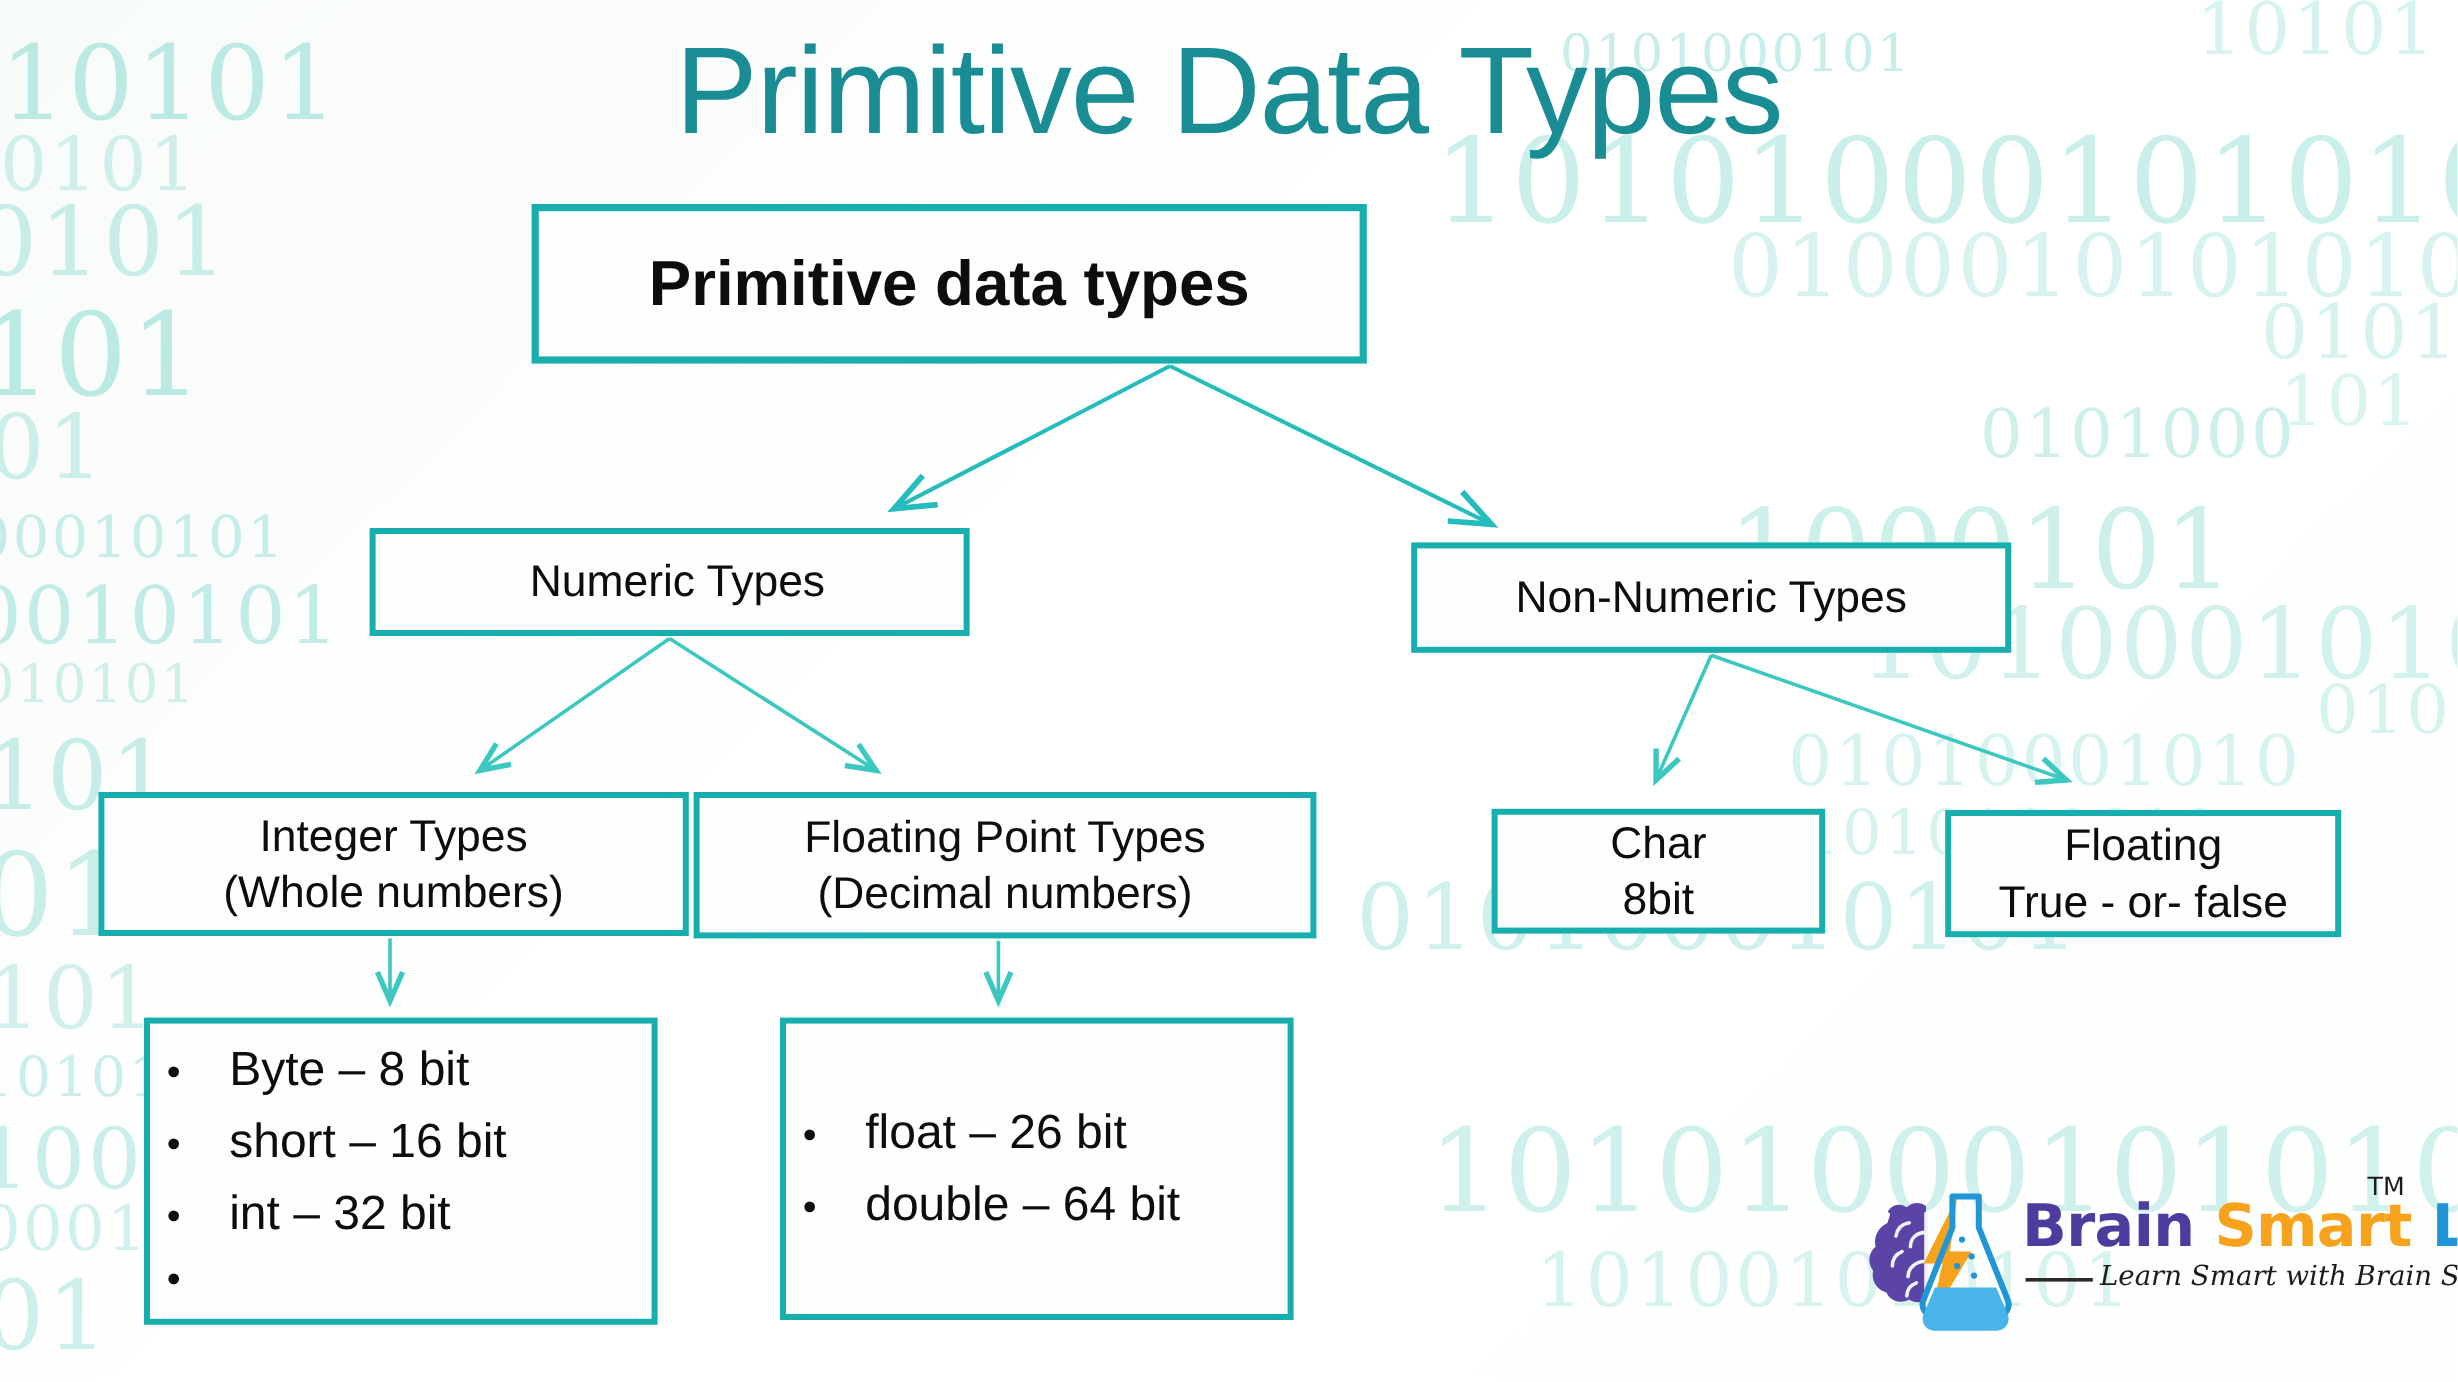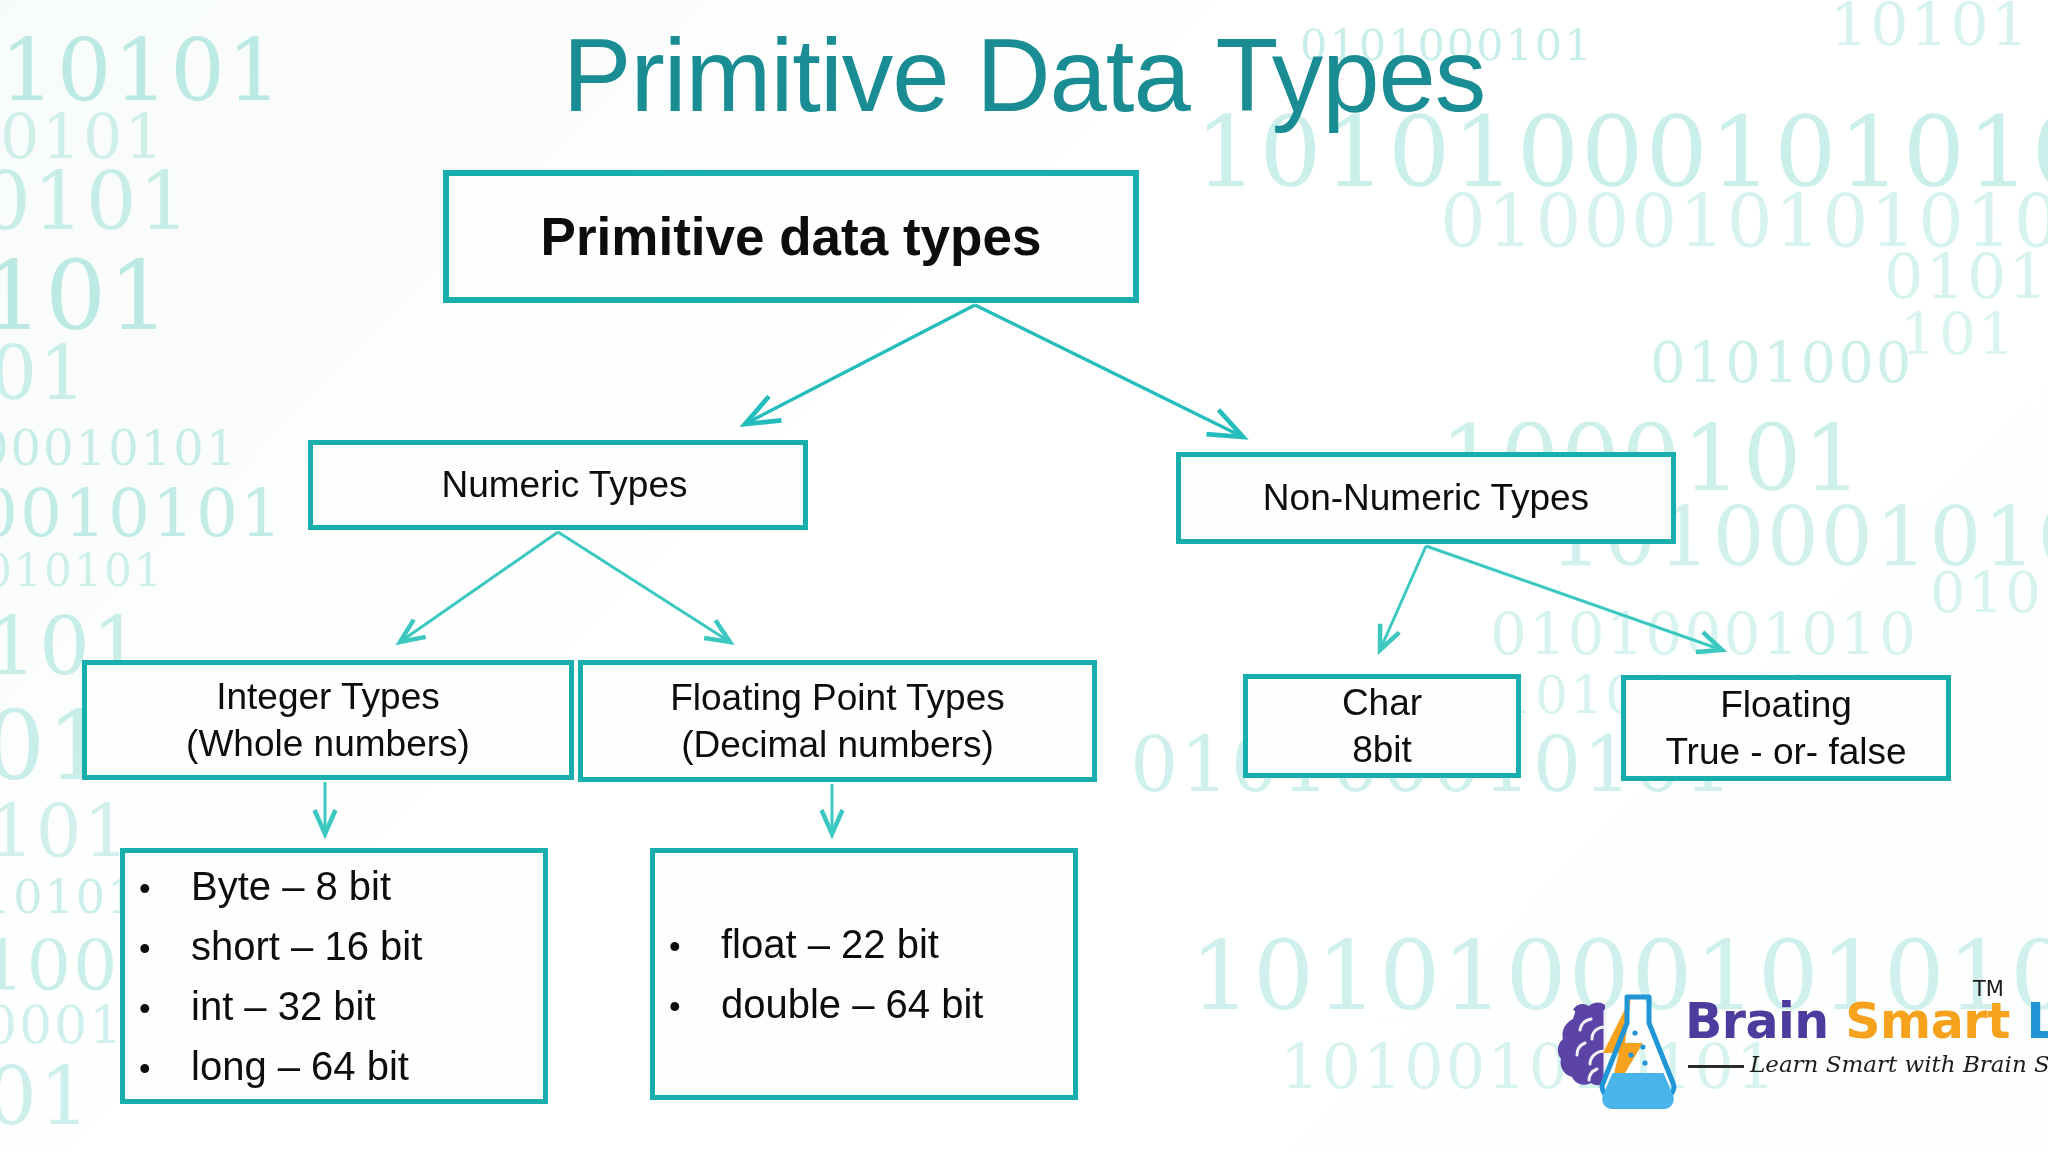--- a/index.html
+++ b/index.html
@@ -264,29 +264,28 @@
         <li>
           <span class="bullet">•</span>
           <span>short – 16 bit</span>
         </li>
         <li>
           <span class="bullet">•</span>
           <span>int – 32 bit</span>
         </li>
         <li>
           <span class="bullet">•</span>
-          <span>long – 64 bit</span>
         </li>
       </ul>
   </div>
   <div class="listbox" id="list-float" style="border-color: rgb(24, 174, 174);">
     <ul id="ul-float">
         <li>
           <span class="bullet">•</span>
-          <span>float – 22 bit</span>
+          <span>float – 26 bit</span>
         </li>
         <li>
           <span class="bullet">•</span>
           <span>double – 64 bit</span>
         </li>
       </ul>
   </div>
 
   <div id="logo">
     <svg id="logo-mark" viewBox="0 0 128 130" xmlns="http://www.w3.org/2000/svg">

